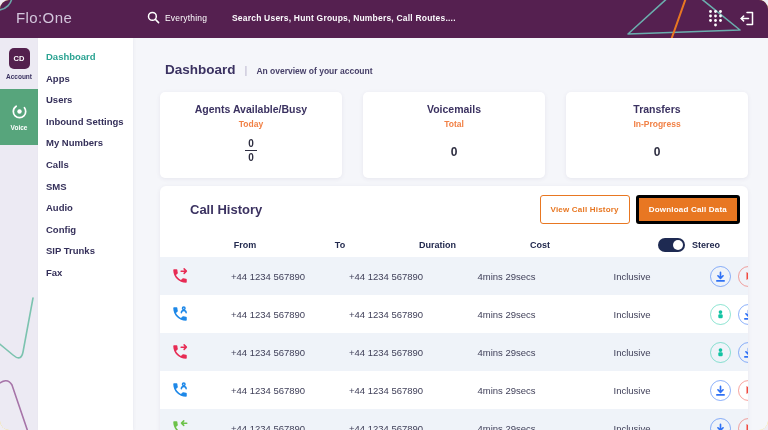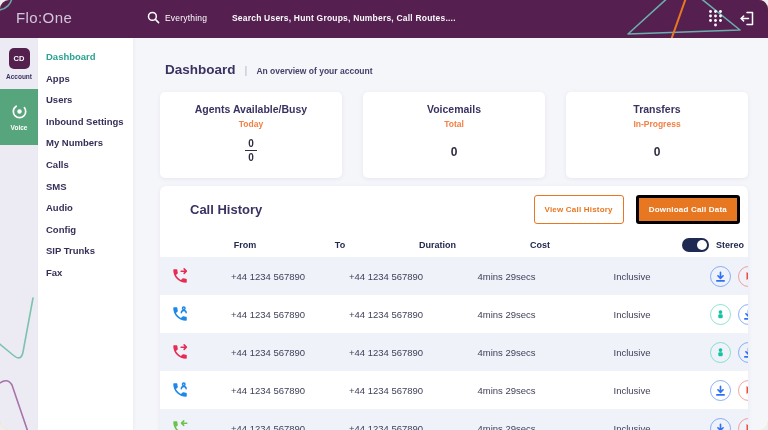--- a/index.html
+++ b/index.html
@@ -43,29 +43,29 @@
   .stat-sub { font-size:8.5px; font-weight:bold; color:#f18146; margin-top:4px; }
   .stat-value { font-size:12px; font-weight:bold; color:#2e2e41; margin-top:16px; }
   .stat-frac { display:inline-block; margin-top:9px; font-size:10px; font-weight:bold; color:#2e2e41; }
   .frac-top { border-bottom:1.4px solid #2e2e41; padding:0 3px 1px; }
   .frac-bot { padding-top:1px; }
 
   
   .ch-card { position:absolute; left:27px; right:20px; top:148px; bottom:-8px; background:#fff; border-radius:6px 6px 0 0; box-shadow:0 1px 4px rgba(60,50,100,.08); overflow:hidden; }
   .ch-head { display:flex; justify-content:space-between; align-items:center; padding:9px 8px 0 30px; }
   .ch-title { font-size:13px; font-weight:bold; color:#3b3261; }
-  .ch-btns { display:flex; gap:12px; }
+  .ch-btns { display:flex; gap:6px; }
   .btn { font-family:inherit; font-size:8px; font-weight:bold; padding:7px 10px; border-radius:3px; cursor:pointer; letter-spacing:.2px; }
   .btn-outline { border:1px solid #e87722; color:#e87722; background:#fff; }
   .btn-solid { border:3px solid #000000; background:#e87722; color:#fff; }
 
   .grid { display:grid; grid-template-columns:40px 90px 100px 95px 110px 1fr; align-items:center; }
   .colhead { margin-top:9px; height:24px; font-size:9px; font-weight:bold; color:#22294e; }
   .colhead .col { text-align:center; }
-  .head-actions { display:flex; align-items:center; justify-content:flex-end; padding-right:4px; }
+  .head-actions { display:flex; align-items:center; justify-content:flex-end; padding-right:28px; }
   .toggle { width:27px; height:14px; border-radius:7px; background:#1e2a52; position:relative; margin-right:7px; cursor:pointer; }
   .toggle::after { content:""; position:absolute; right:2px; top:2px; width:10px; height:10px; border-radius:50%; background:#fff; }
   .stereo-label { font-size:9px; font-weight:bold; color:#22294e; }
 
   .row { height:38px; font-size:9.5px; color:#41415a;gap:23px; }
   .row.alt { background:#eff3f9; }
   .row .cell { text-align:center; }
   .dir-icon { display:flex; justify-content:center; }
   .actions { display:flex; justify-content:flex-end; gap:7px; padding-right:10px; }
   .abtn { width:21px; height:21px; border-radius:50%; display:flex; align-items:center; justify-content:center; background:transparent; cursor:pointer; padding:0; }

